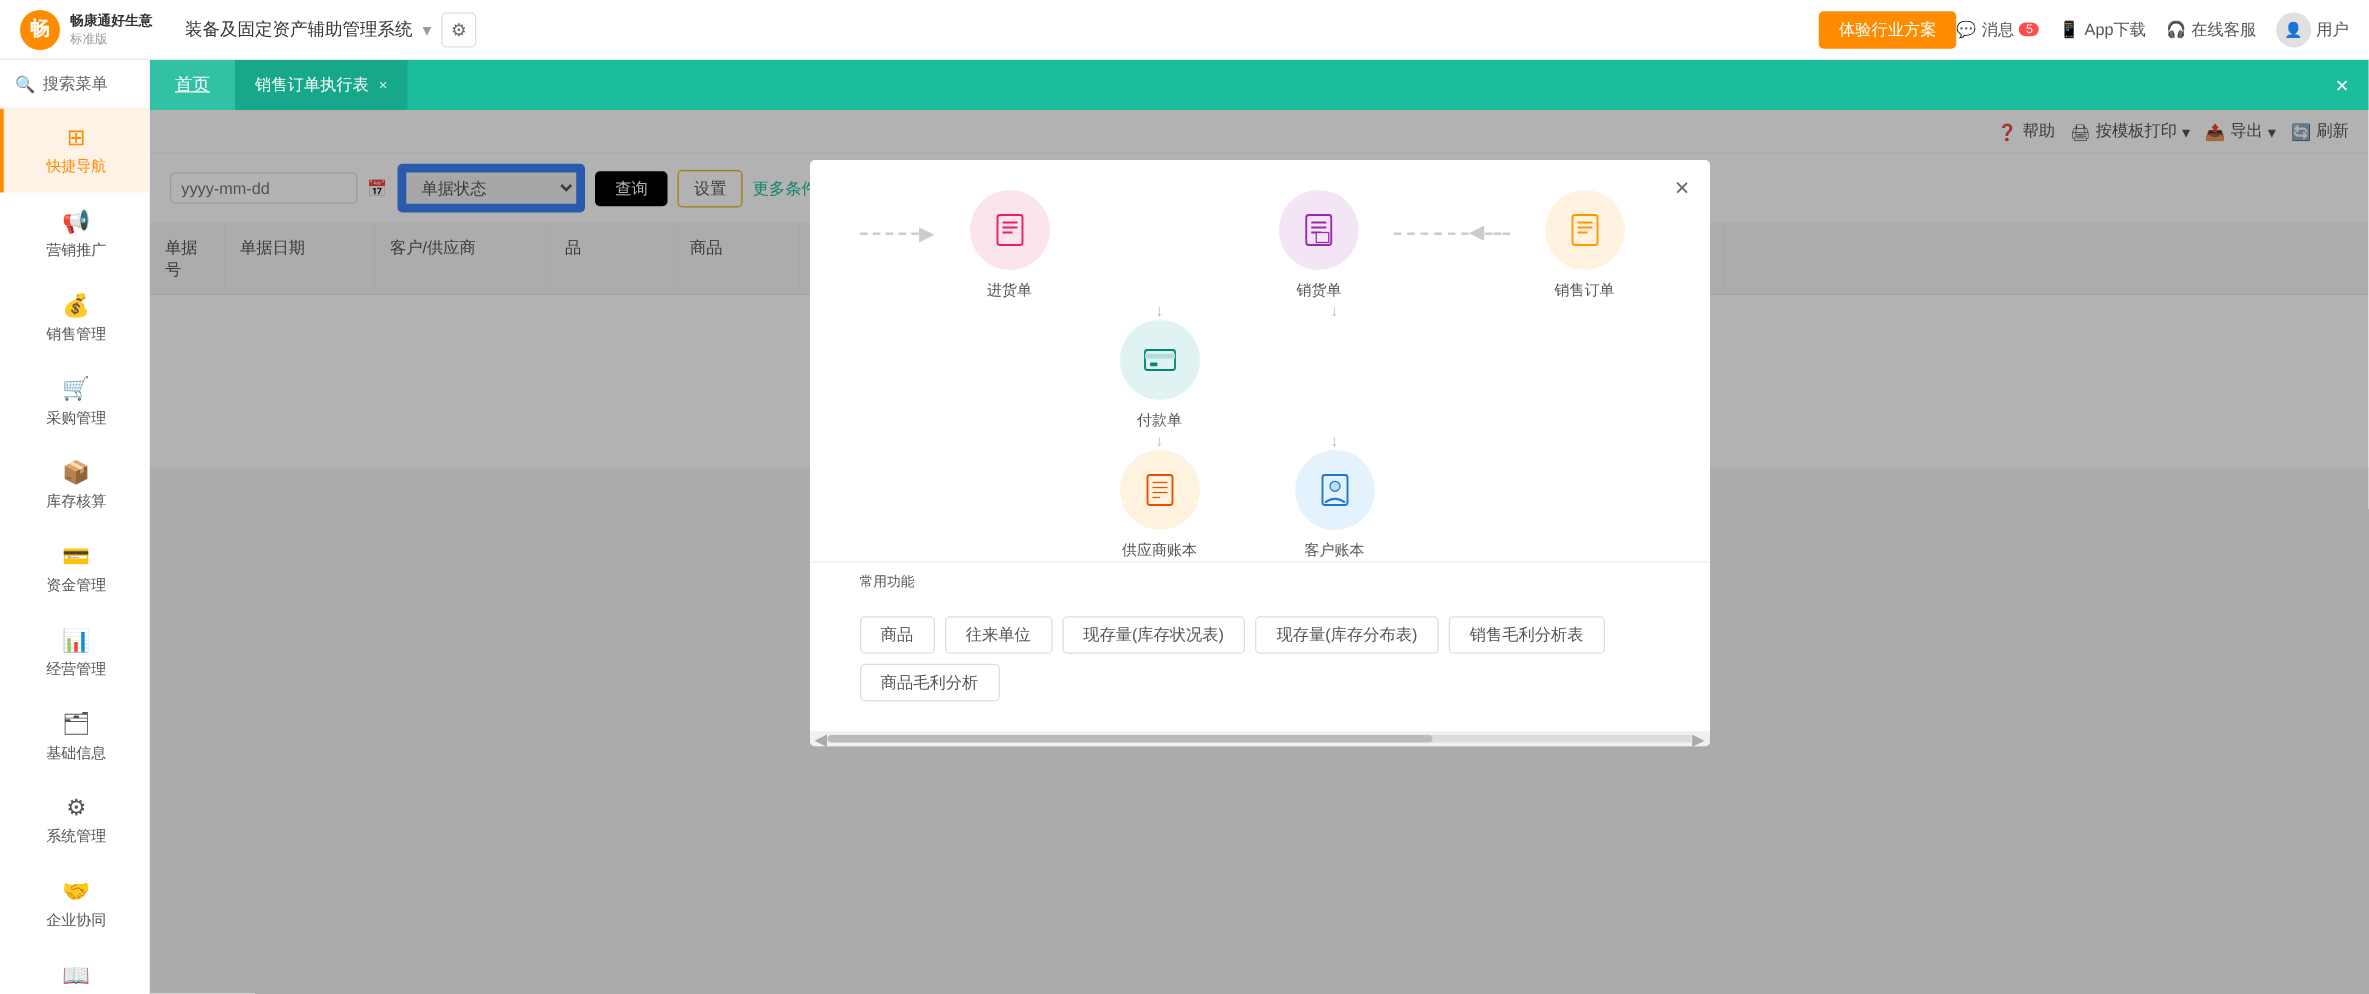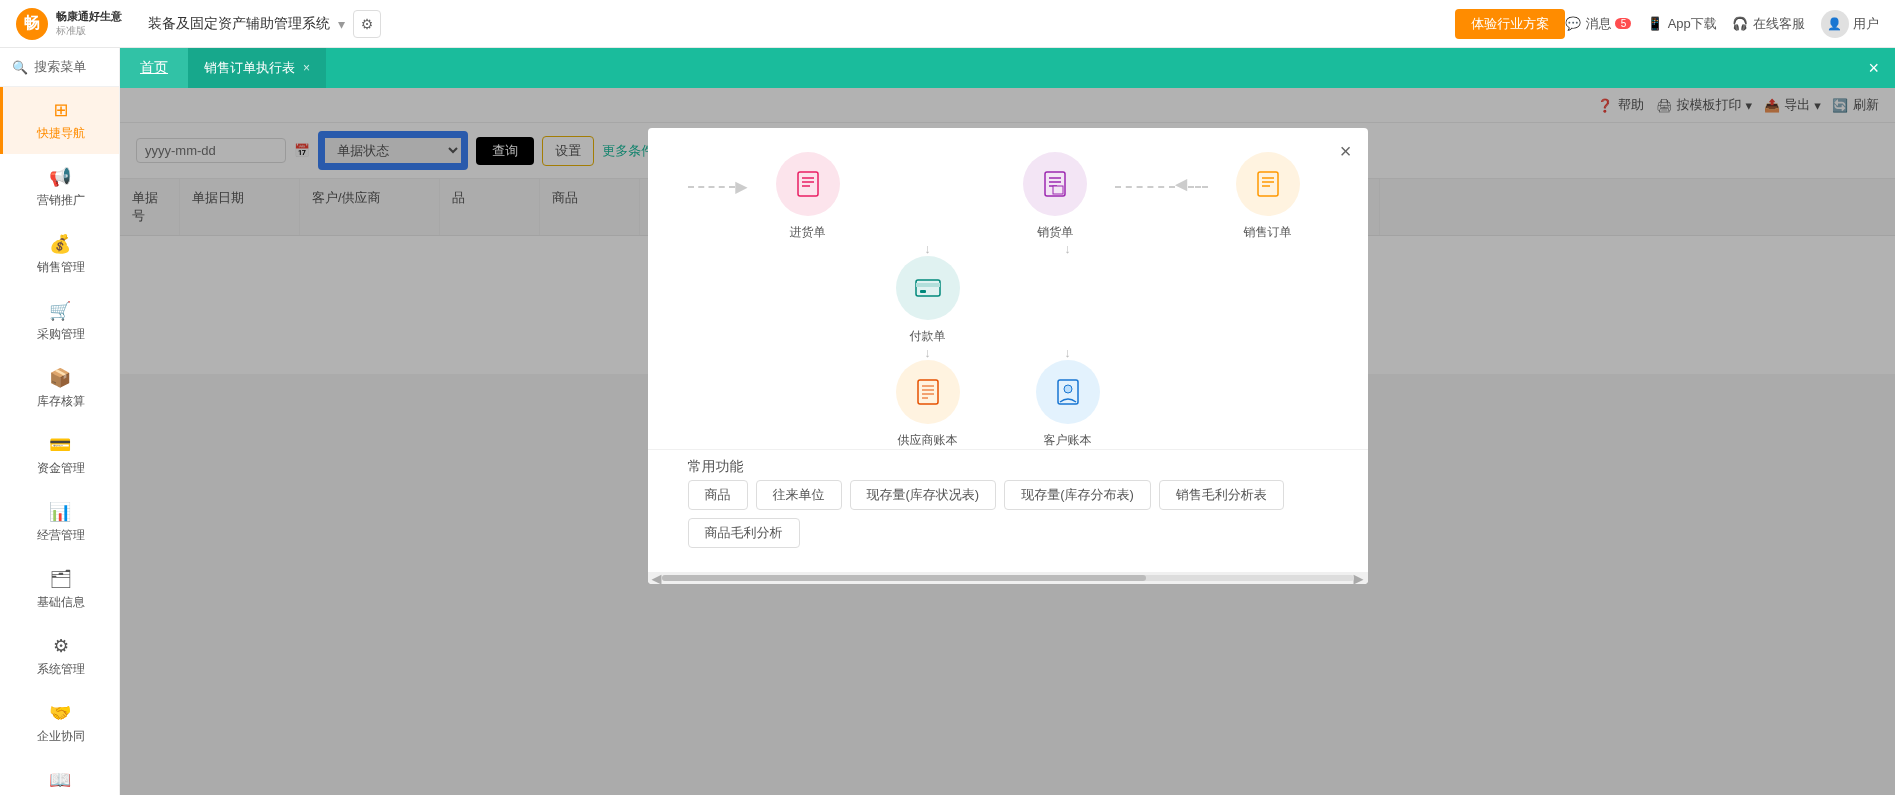--- a/index.html
+++ b/index.html
@@ -337,23 +337,23 @@
     .flow-circle.blue { background: #e3f2fd; color: #1976d2; }
 
     .flow-label { font-size: 12px; color: #555; }
 
     
     .common-funcs {
       padding: 8px 40px 16px;
       border-top: 1px solid #f0f0f0;
     }
     .common-funcs-title {
-      font-size: 14px;
+      font-size: 11px;
       color: #555;
-      margin-bottom: 4px;
+      margin-bottom: 20px;
     }
     .func-buttons {
       display: flex;
       flex-wrap: wrap;
       gap: 8px;
       margin-bottom: 8px;
     }
     .func-btn {
       border: 1px solid #ddd;
       background: #fff;

